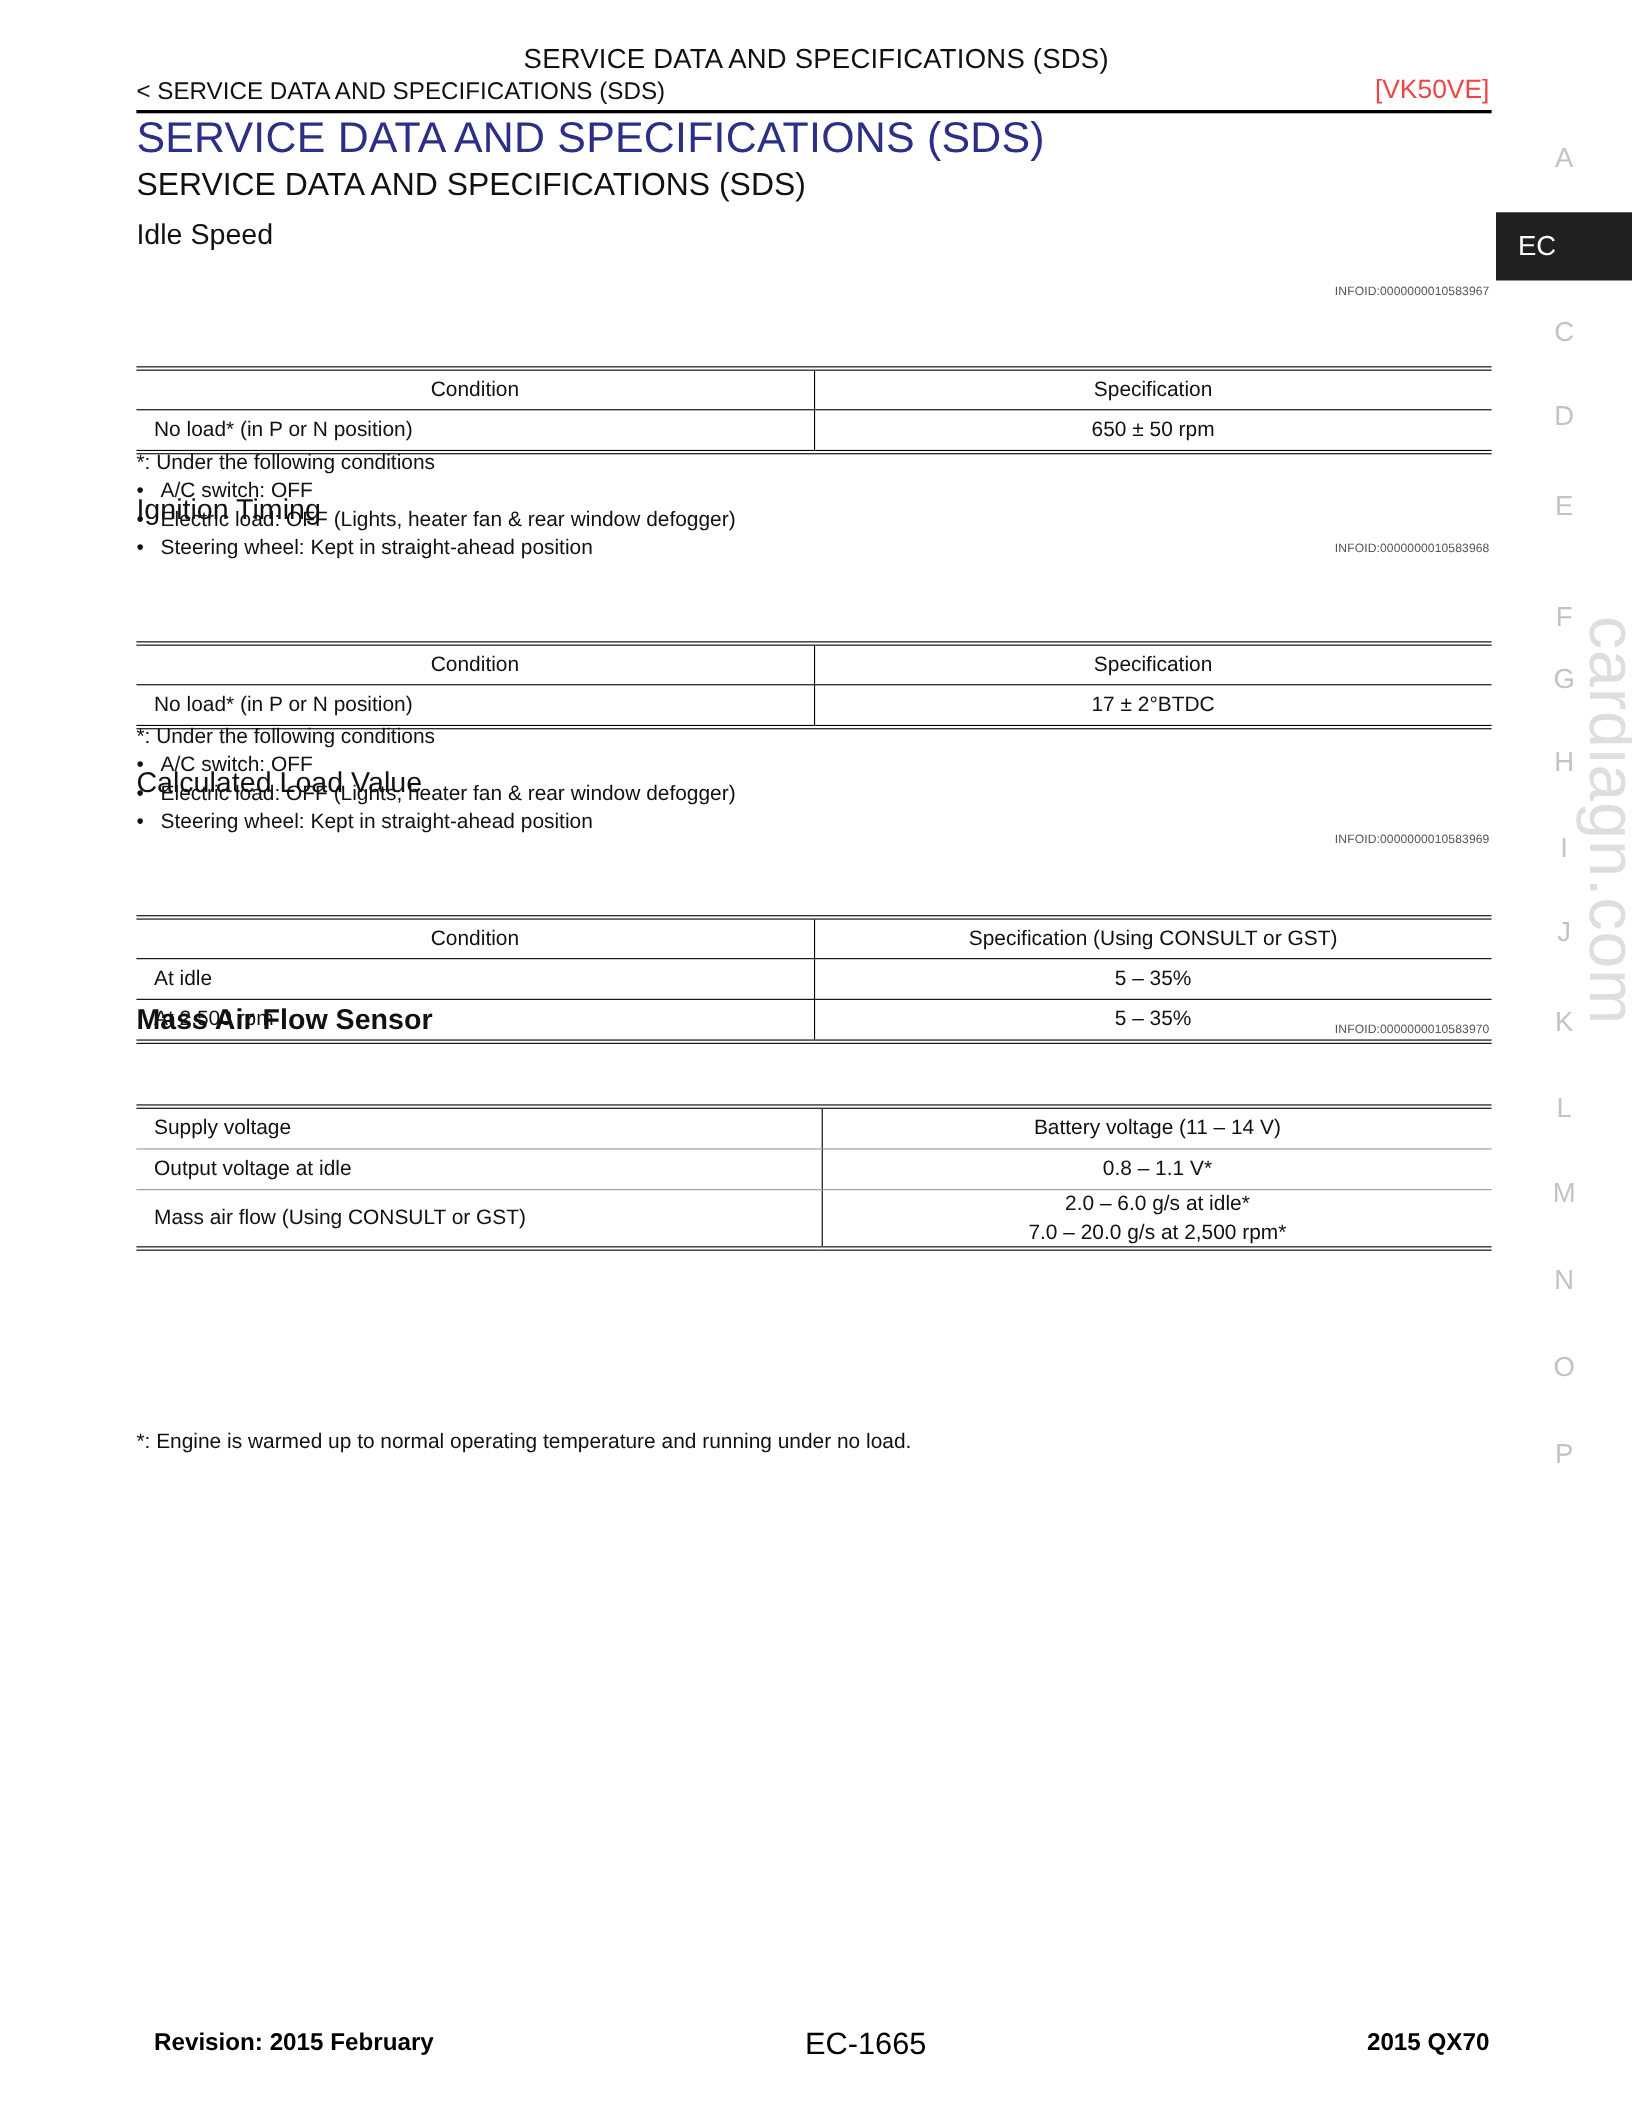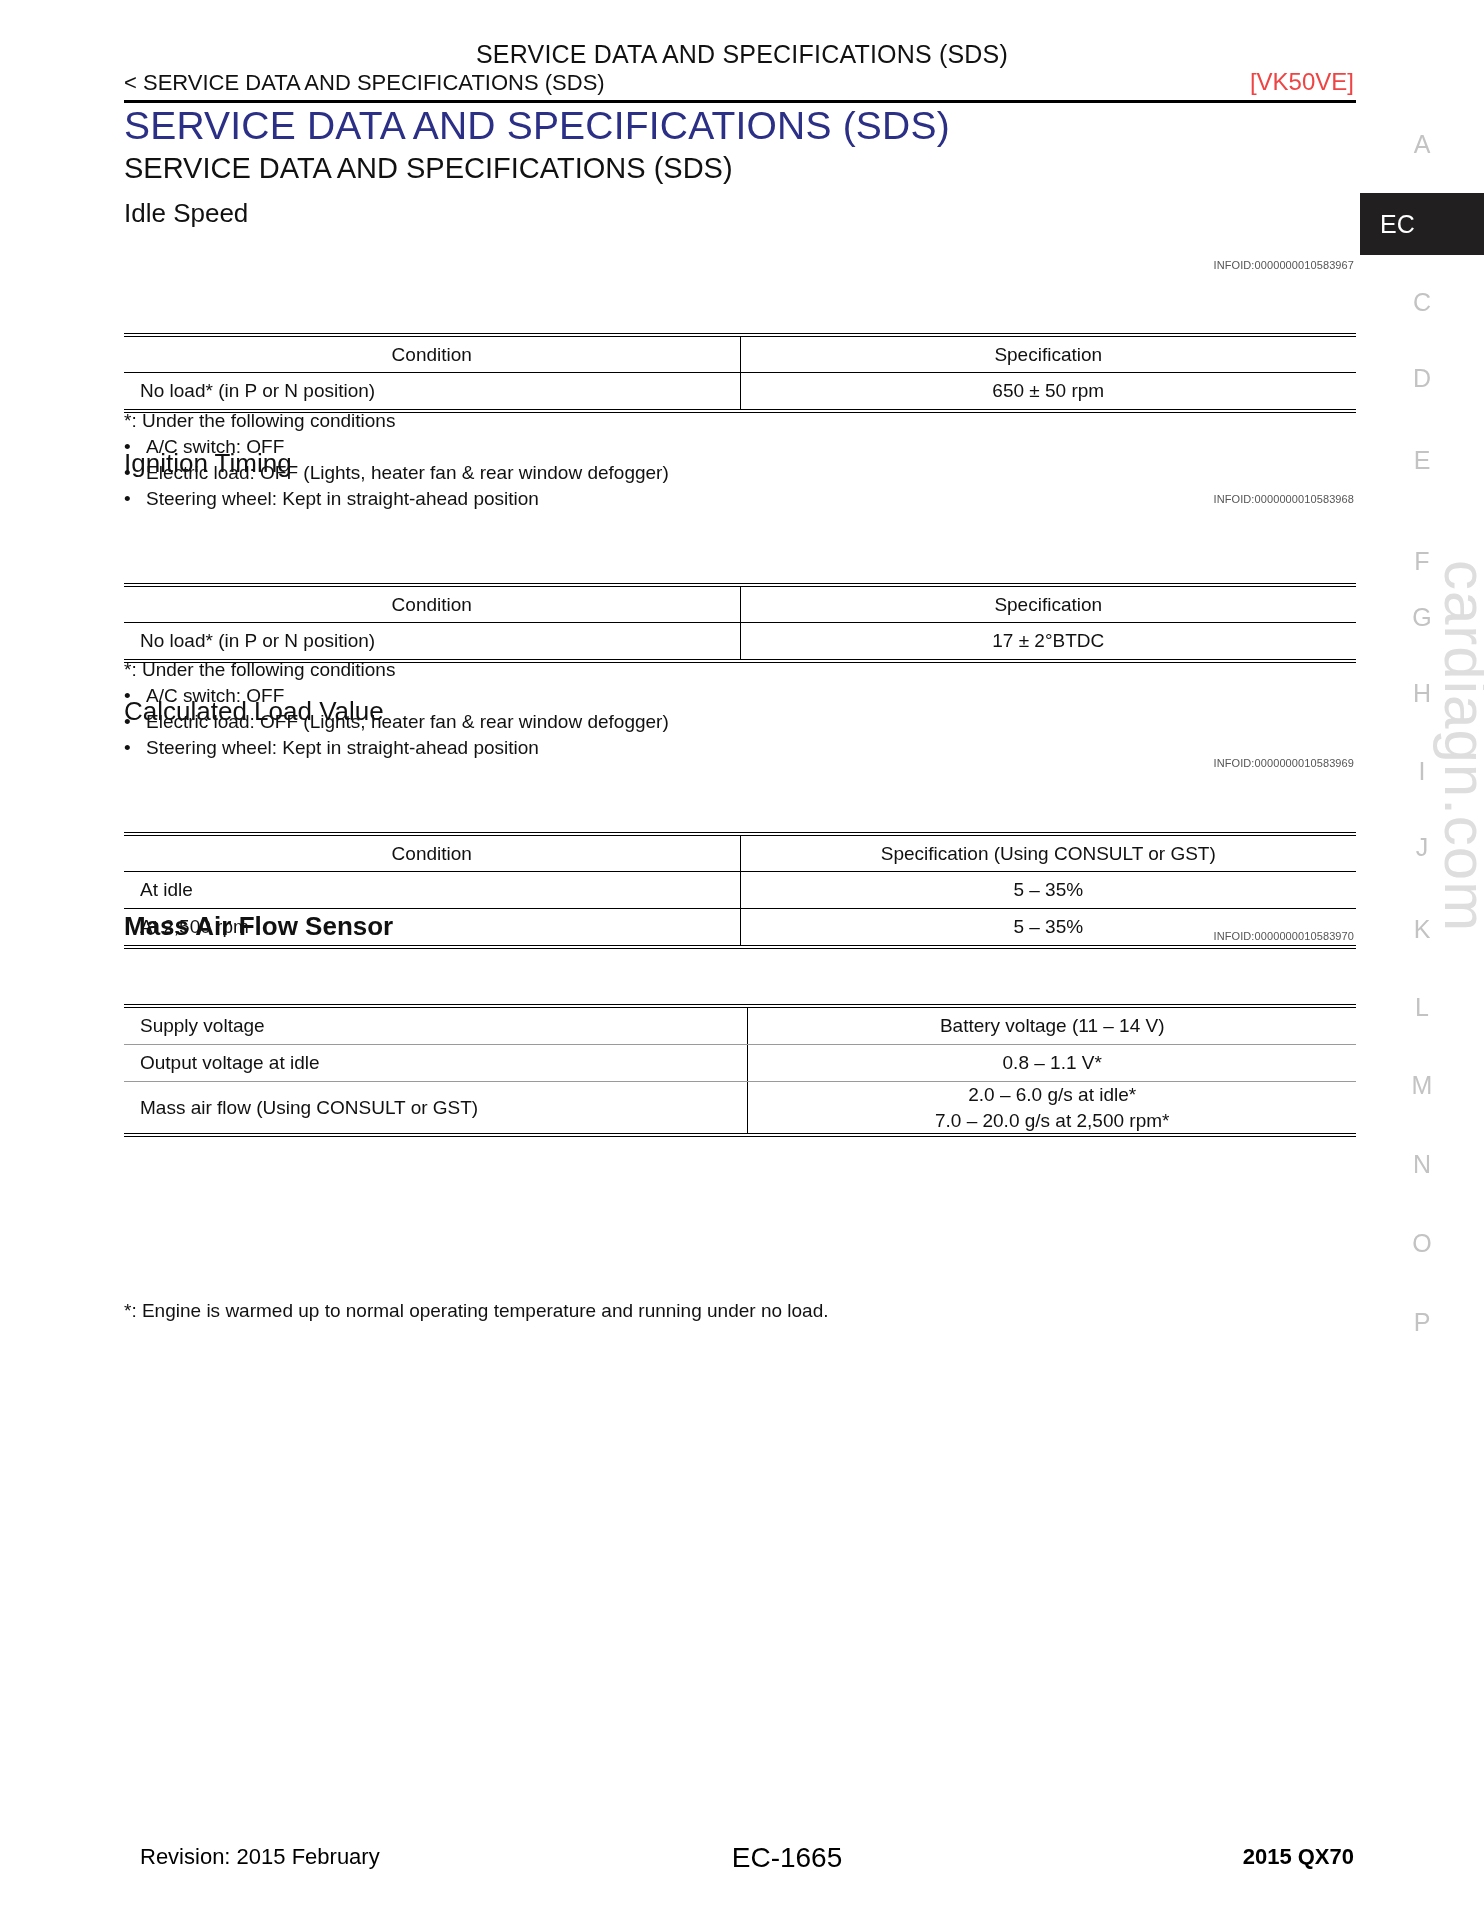--- a/index.html
+++ b/index.html
@@ -199,21 +199,21 @@
     letter-spacing: 1px;
     user-select: none;
   }
 
   
   .footer-left {
     position: absolute;
     left: 140px;
     bottom: 50px;
     font-size: 22px;
-    font-weight: normal;
+    font-weight: bold;
     color: #000;
   }
   .footer-center {
     position: absolute;
     left: 0;
     width: 1484px;
     bottom: 46px;
     text-align: center;
     font-size: 28px;
     color: #000;

